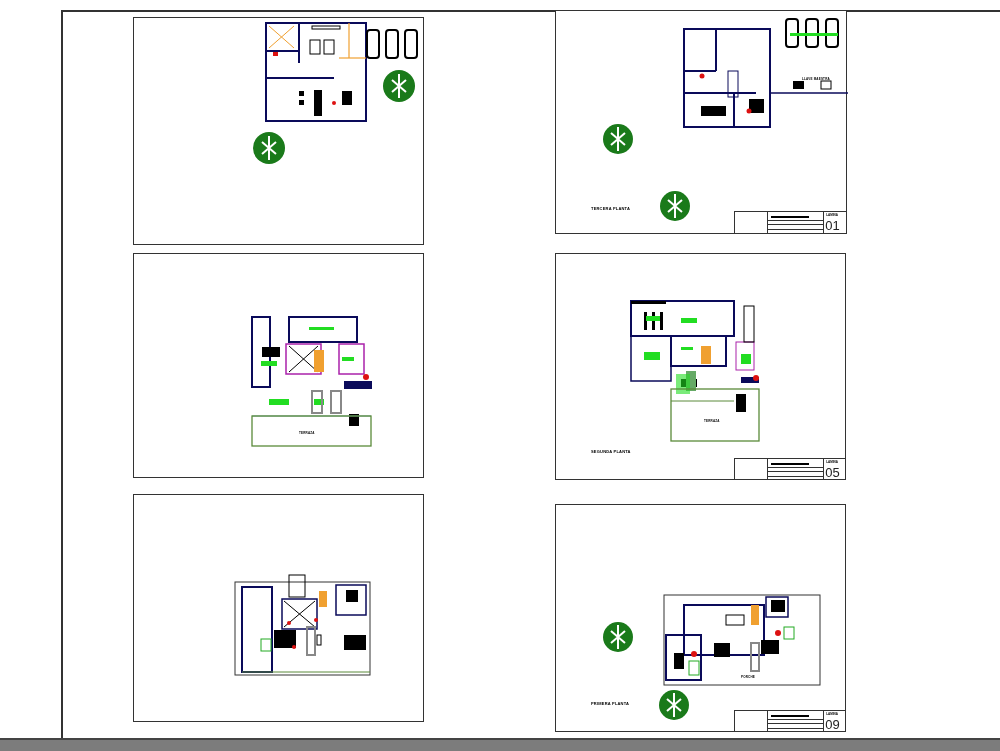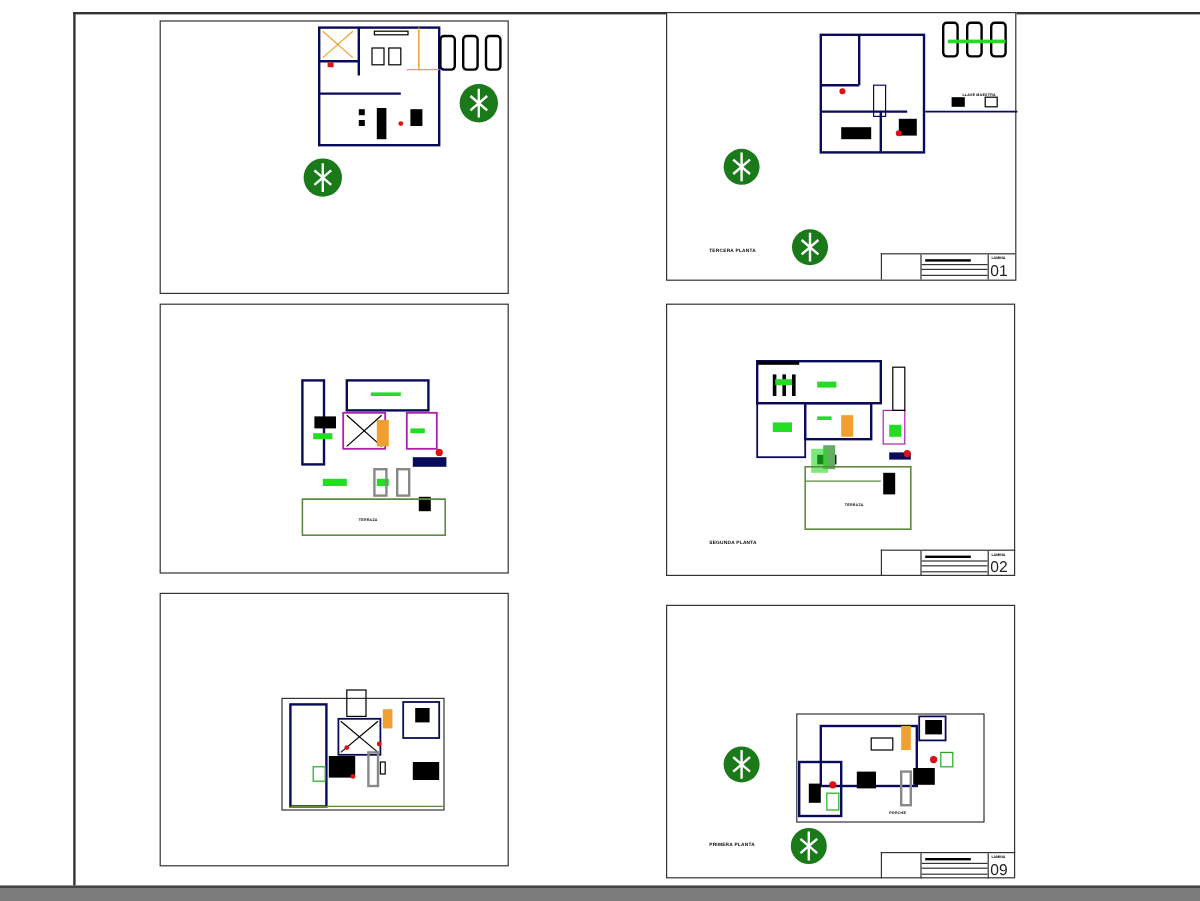--- a/index.html
+++ b/index.html
@@ -183,21 +183,21 @@
   <div class="title-block" style="left:178px;top:204px;width:112px;">
     <div class="tb-empty"></div>
     <div class="tb-lines">
       <div class="ln" style="top:8px"></div>
         <div class="ln" style="top:12px"></div>
         <div class="ln" style="top:17px"></div>
       <div class="name"></div>
     </div>
     <div class="tb-num">
       <span class="hdr" style="font-size:3px;">LAMINA</span>
-      <span class="num">02</span>
+      <span class="num">05</span>
     </div>
   </div>
 </div>
 
 <div class="viewport" style="left:133px;top:494px;width:291px;height:228px;">
   <svg width="291" height="228">
     <rect x="101" y="87" width="135" height="93" fill="none" stroke="#333"></rect>
     <rect x="108" y="92" width="30" height="85" fill="none" stroke="#0a0a5a" stroke-width="2"></rect>
     <rect x="155" y="80" width="16" height="22" fill="none" stroke="#000"></rect>
     <rect x="148" y="104" width="35" height="30" fill="none" stroke="#0a0a5a" stroke-width="1.5"></rect>

